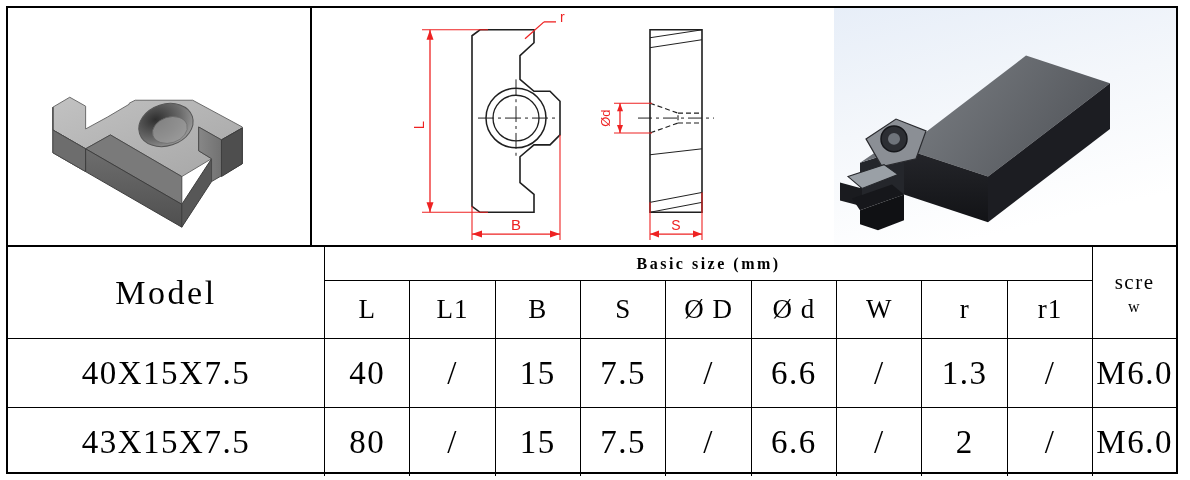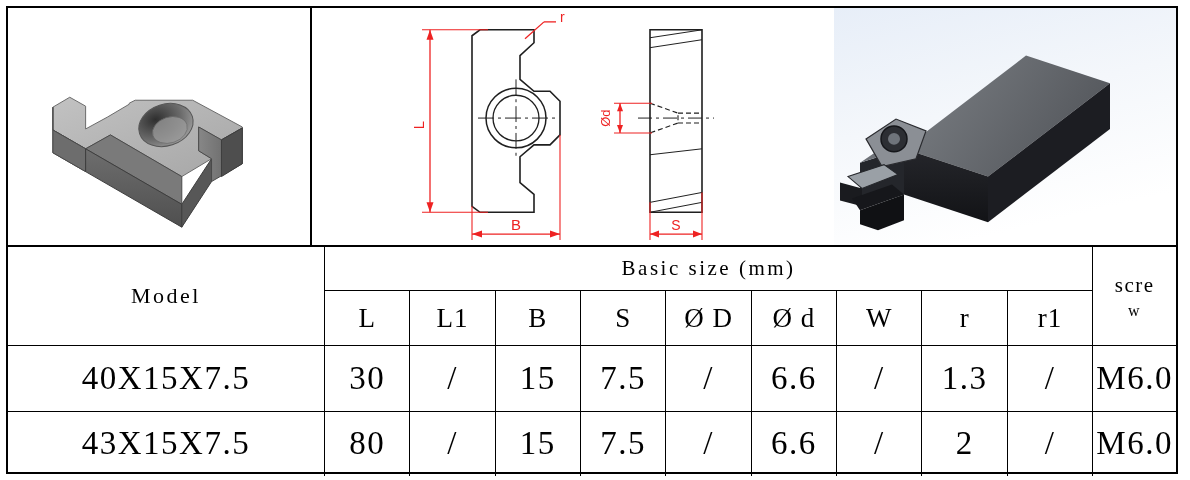--- a/index.html
+++ b/index.html
@@ -69,27 +69,28 @@
     padding: 0;
     font-family: "Liberation Serif", serif;
     color: #000;
   }
   .tbl td.nb-left  { border-left: none; }
   .tbl td.nb-right { border-right: none; }
   .tbl td.nb-top   { border-top: none; }
   .tbl td.nb-bot   { border-bottom: none; }
 
   .cell-model {
-    font-size: 22px;
+    font-size: 34px;
     letter-spacing: 2.5px;
     margin-top: 24px;
   }
   .cell-basic {
-    font-size: 21px;
+    font-size: 16px;
     letter-spacing: 2.5px;
+    font-weight: bold;
   }
   .cell-screw {
     font-size: 21px;
     letter-spacing: 1.5px;
     line-height: 1.35;
     font-family: "Liberation Serif", serif;
     margin-top: 36px;
   }
   .cell-screw .sc-b { font-size: 21px; display: block; }
   .cell-screw .sc-s { font-size: 16px; display: block; }
@@ -301,21 +302,21 @@
         <td class="cell-sub">S</td>
         <td class="cell-sub">Ø D</td>
         <td class="cell-sub">Ø d</td>
         <td class="cell-sub">W</td>
         <td class="cell-sub">r</td>
         <td class="cell-sub">r1</td>
       </tr>
 
       <tr>
         <td class="cell-data model-val nb-left">40X15X7.5</td>
-        <td class="cell-data">30</td>
+        <td class="cell-data">40</td>
         <td class="cell-data">/</td>
         <td class="cell-data">15</td>
         <td class="cell-data">7.5</td>
         <td class="cell-data">/</td>
         <td class="cell-data">6.6</td>
         <td class="cell-data">/</td>
         <td class="cell-data">1.3</td>
         <td class="cell-data">/</td>
         <td class="cell-data nb-right">M6.0</td>
       </tr>

